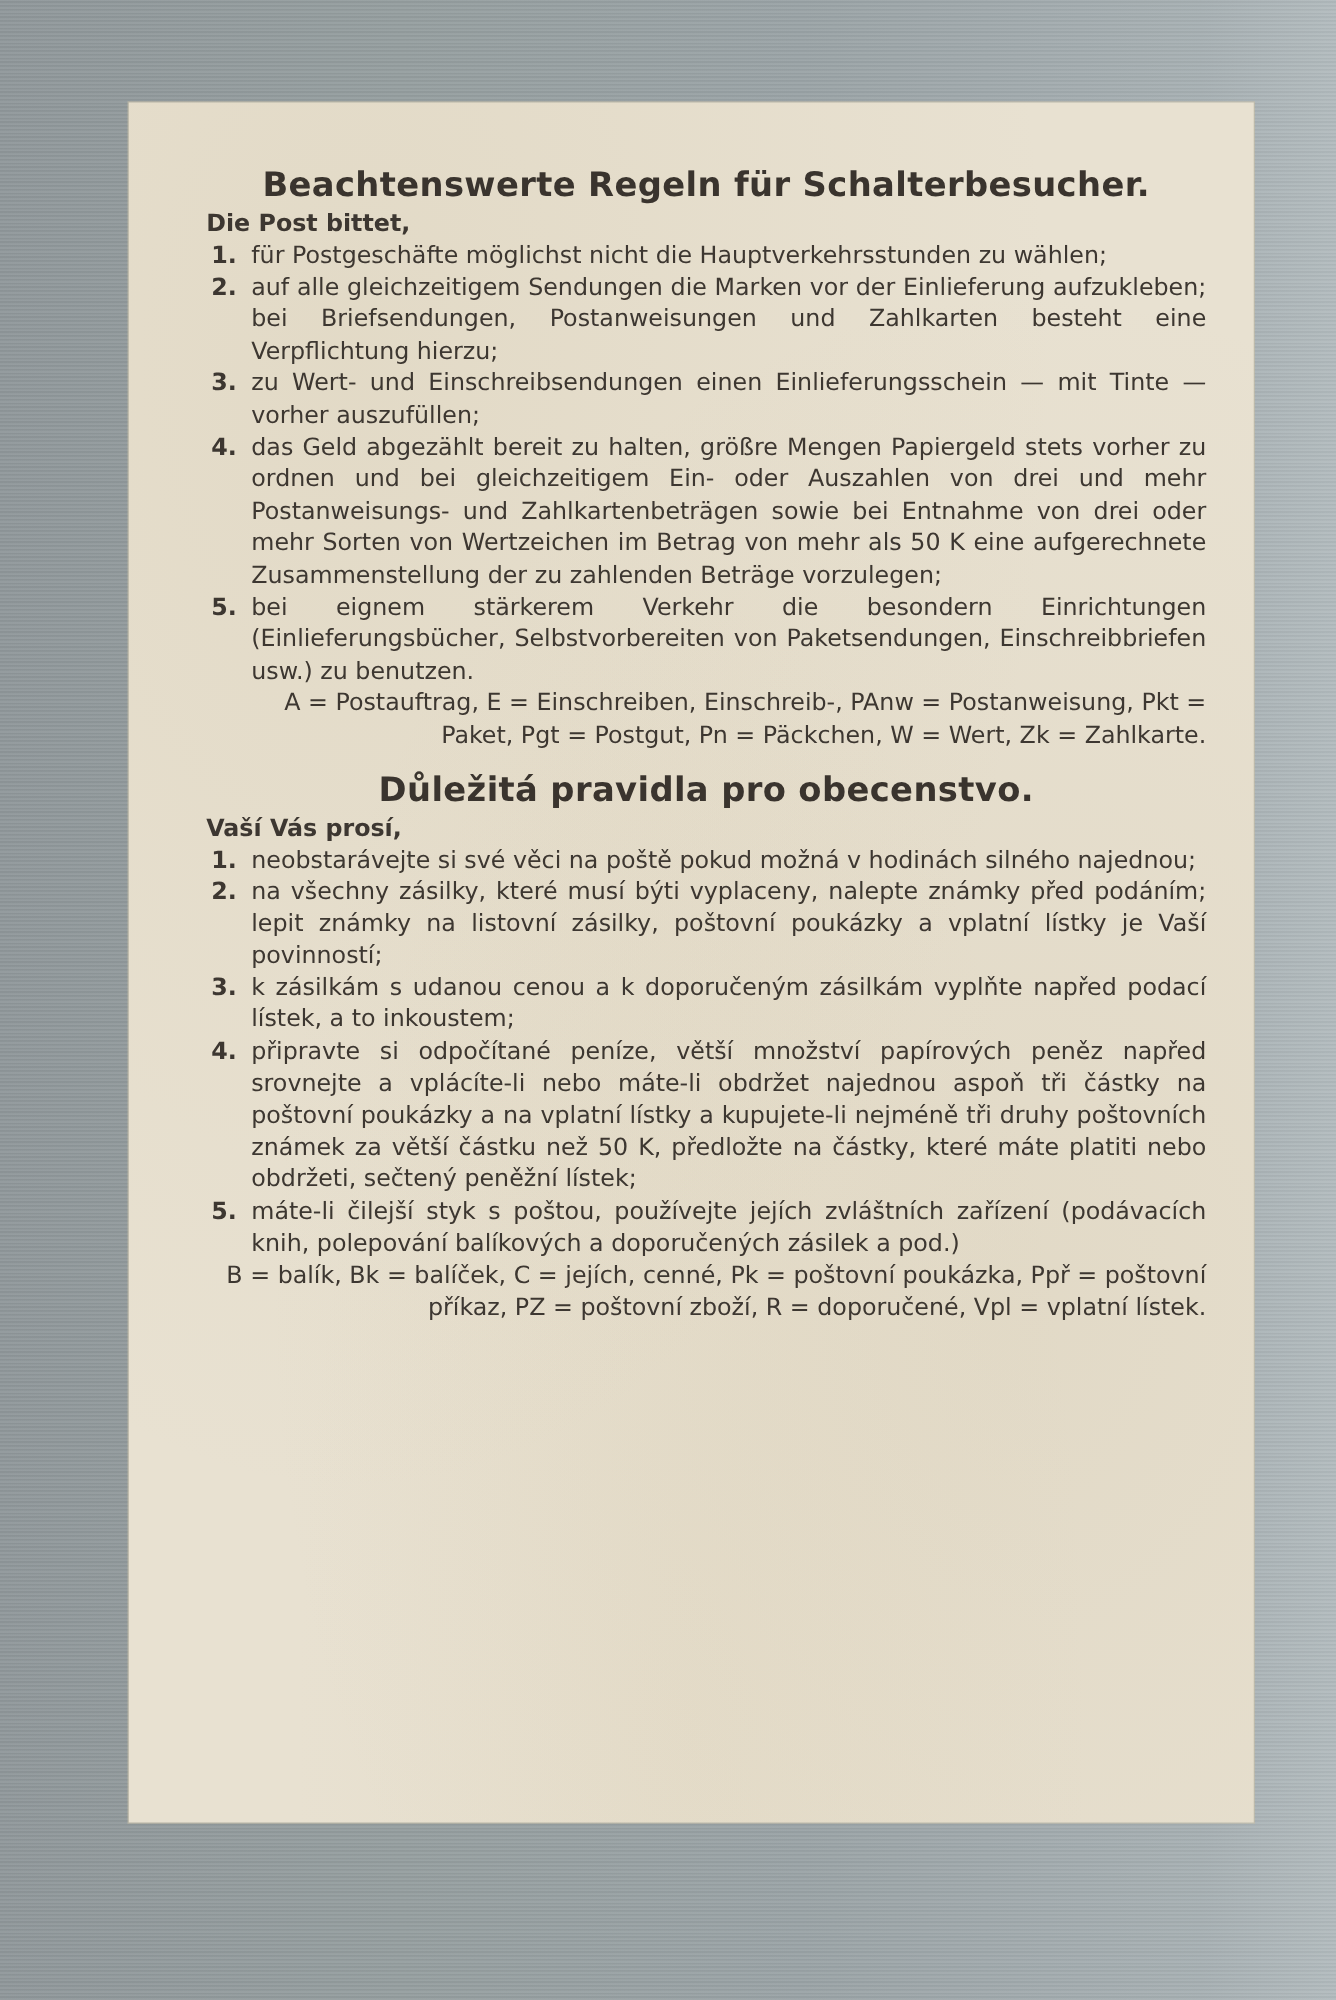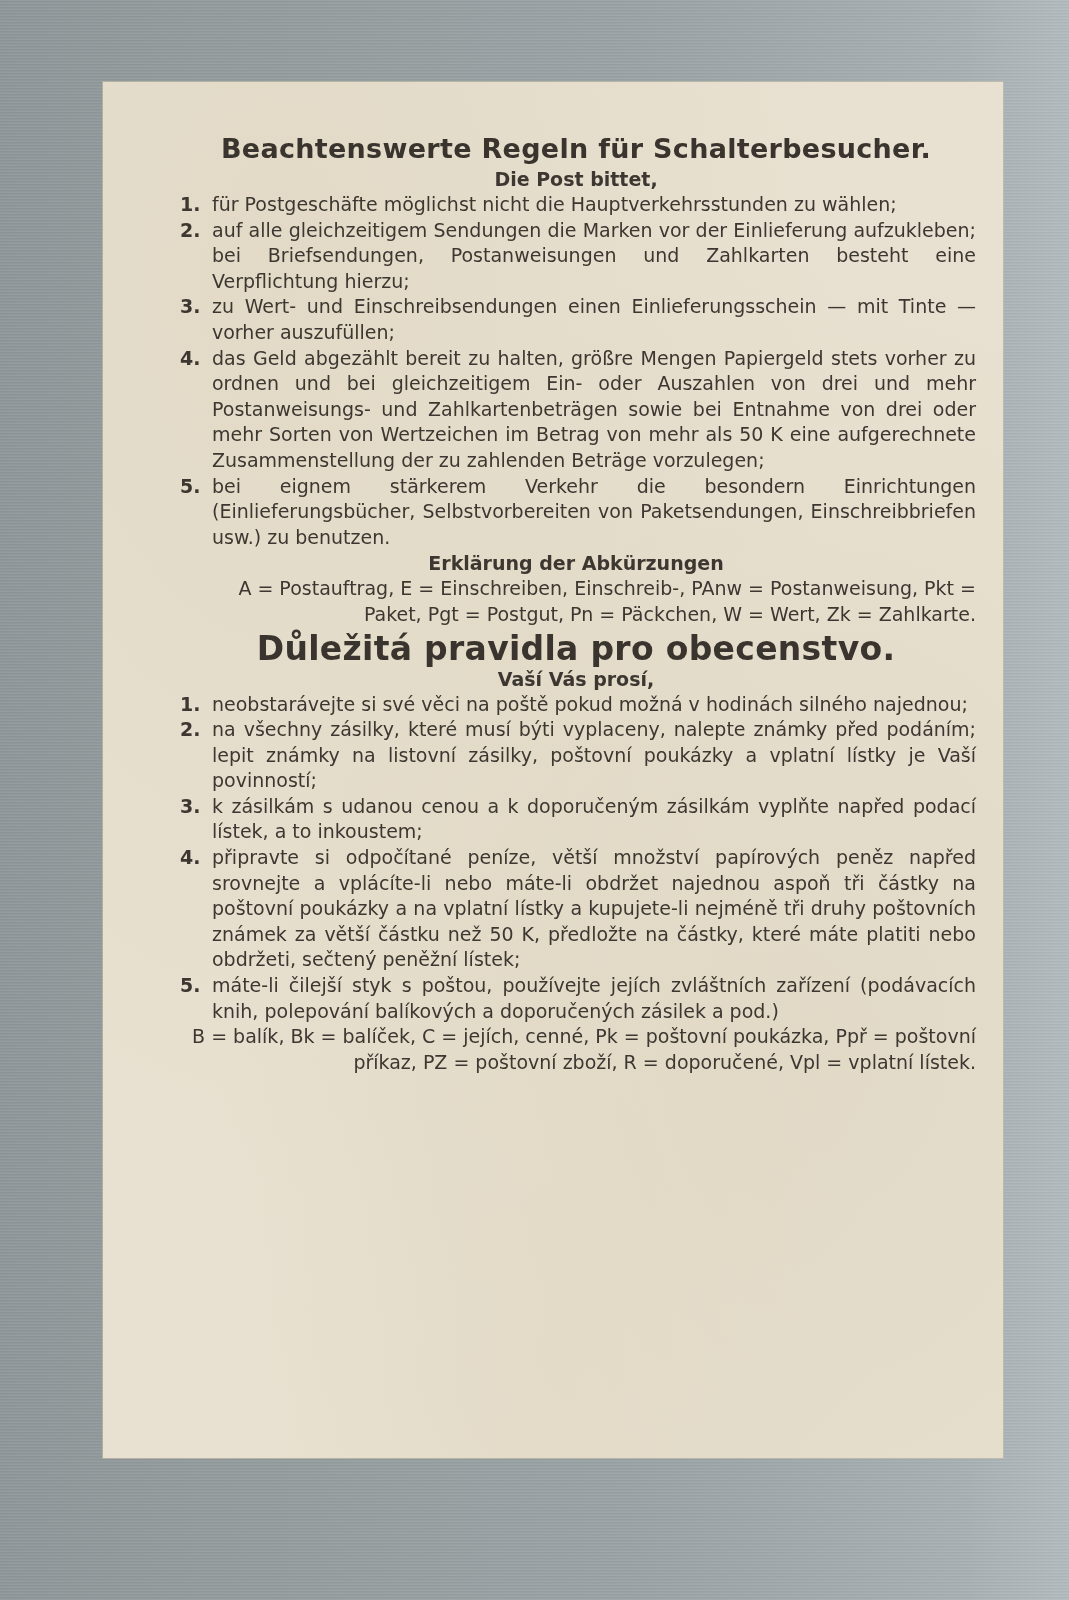--- a/index.html
+++ b/index.html
@@ -25,35 +25,35 @@
       background:
         radial-gradient(ellipse at 20% 15%, rgba(200,185,150,0.18), transparent 55%),
         radial-gradient(ellipse at 80% 70%, rgba(190,175,140,0.15), transparent 60%),
         radial-gradient(ellipse at 50% 95%, rgba(210,195,160,0.12), transparent 50%),
         #e8e1d1;
       box-shadow: 0 0 0 1px rgba(200,190,165,0.6);
       color: #3a3530;
     }
     .content {
       position: absolute;
-      left: 73px;
+      left: 62px;
       top: 50px;
       width: 800px;
     }
     .title {
       text-align: center;
       font-weight: bold;
       font-size: 27px;
       letter-spacing: 0.3px;
       color: #3a342e;
       line-height: 34px;
       margin: 0;
     }
     .subtitle {
-      text-align: center;
+      text-align: left;
       font-weight: bold;
       font-size: 19px;
       color: #3d3731;
       line-height: 26px;
       margin: 0;
     }
     ol.rules {
       list-style: none;
       margin: 0;
       padding: 0;
@@ -73,21 +73,21 @@
       top: 0;
       font-weight: bold;
     }
     .abbr {
       font-size: 19px;
       line-height: 25.6px;
       text-align: right;
       color: #3d3731;
       margin: 0;
     }
-    .title.cz { font-size: 33px; margin-top: 4px; }
+    .title.cz { font-size: 27px; margin-top: 14px; }
   </style>
 </head>
 <body>
 
 <div class="paper">
   <div class="content">
 
     <h1 class="title">Beachtenswerte Regeln für Schalterbesucher.</h1>
     <p class="subtitle">Die Post bittet,</p>
 
@@ -107,21 +107,20 @@
       <li>
         <span class="num">4.</span>
         <span>das Geld abgezählt bereit zu halten, größre Mengen Papiergeld stets vorher zu ordnen und bei gleichzeitigem Ein- oder Auszahlen von drei und mehr Postanweisungs- und Zahlkartenbeträgen sowie bei Entnahme von drei oder mehr Sorten von Wertzeichen im Betrag von mehr als 50 K eine aufgerechnete Zusammenstellung der zu zahlenden Beträge vorzulegen;</span>
       </li>
       <li>
         <span class="num">5.</span>
         <span>bei eignem stärkerem Verkehr die besondern Einrichtungen (Einlieferungsbücher, Selbstvorbereiten von Paketsendungen, Einschreibbriefen usw.) zu benutzen.</span>
       </li>
     </ol>
 
-    <p class="subtitle">Erklärung der Abkürzungen</p>
     <p class="abbr">A = Postauftrag, E = Einschreiben, Einschreib-, PAnw = Postanweisung, Pkt = Paket, Pgt = Postgut, Pn = Päckchen, W = Wert, Zk = Zahlkarte.</p>
 
     <h1 class="title cz">Důležitá pravidla pro obecenstvo.</h1>
     <p class="subtitle">Vaší Vás prosí,</p>
 
     <ol class="rules">
       <li>
         <span class="num">1.</span>
         <span>neobstarávejte si své věci na poště pokud možná v hodinách silného najednou;</span>
       </li>

